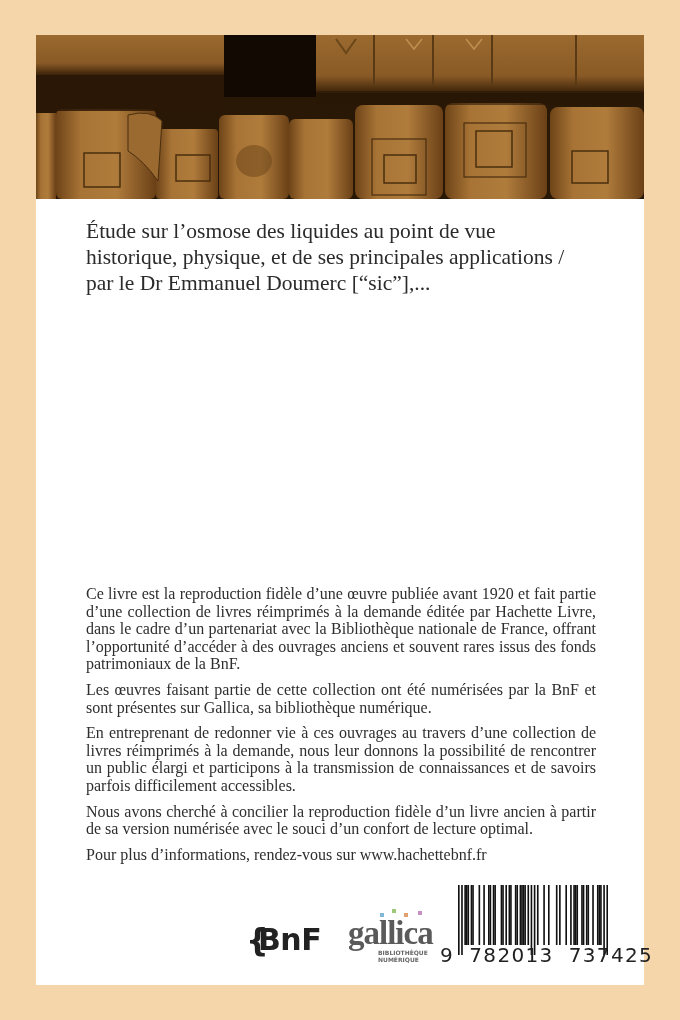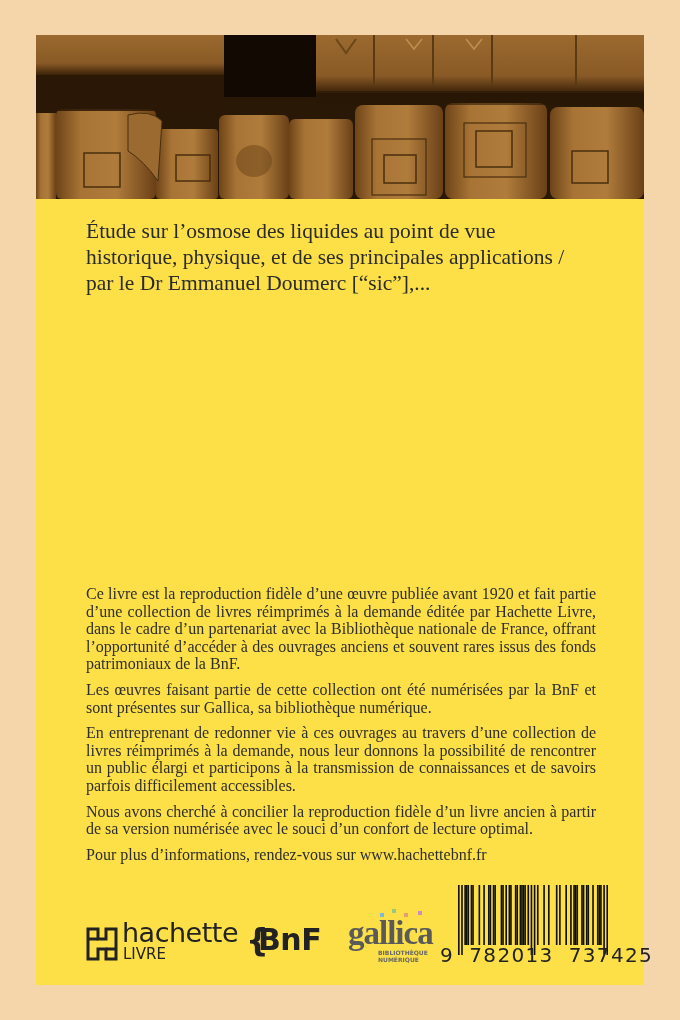--- a/index.html
+++ b/index.html
@@ -7,21 +7,21 @@
       width: 680px; height: 1020px;
       background: #f5d6aa;
       position: relative;
       overflow: hidden;
       font-family: "Liberation Serif", "DejaVu Serif", serif;
     }
     .panel {
       position: absolute;
       left: 36px; top: 35px;
       width: 608px; height: 950px;
-      background: #fde047;
+      background: #ffffff;
     }
     .photo {
       position: absolute;
       left: 0; top: 0;
       width: 608px; height: 164px;
       background: #8a5a24;
       overflow: hidden;
     }
     .photo svg { display: block; }
     .title {
@@ -162,29 +162,20 @@
 
   <div class="body-text">
     <p>Ce livre est la reproduction fidèle d’une œuvre publiée avant 1920 et fait partie d’une collection de livres réimprimés à la demande éditée par Hachette Livre, dans le cadre d’un partenariat avec la Bibliothèque nationale de France, offrant l’opportunité d’accéder à des ouvrages anciens et souvent rares issus des fonds patrimoniaux de la BnF.</p>
     <p>Les œuvres faisant partie de cette collection ont été numérisées par la BnF et sont présentes sur Gallica, sa bibliothèque numérique.</p>
     <p>En entreprenant de redonner vie à ces ouvrages au travers d’une collection de livres réimprimés à la demande, nous leur donnons la possibilité de rencontrer un public élargi et participons à la transmission de connaissances et de savoirs parfois difficilement accessibles.</p>
     <p>Nous avons cherché à concilier la reproduction fidèle d’un livre ancien à partir de sa version numérisée avec le souci d’un confort de lecture optimal.</p>
     <p>Pour plus d’informations, rendez-vous sur www.hachettebnf.fr</p>
   </div>
 
   <div class="logos">
-    <div class="logo hachette">
-      <svg width="32" height="34" viewBox="0 0 32 34" style="position:absolute;left:0;top:4px">
-        <path d="M2 2 H12 V12 H20 V2 H30 V32 H20 V22 H12 V32 H2 Z" fill="none" stroke="#222" stroke-width="3"></path>
-        <path d="M2 12 H12" stroke="#222" stroke-width="3"></path>
-        <path d="M20 22 H30" stroke="#222" stroke-width="3"></path>
-      </svg>
-      <span class="hname">hachette</span>
-      <span class="hsub">LIVRE</span>
-    </div>
 
     <div class="logo bnf">
       <span class="brace">{</span>
       <span class="bname">BnF</span>
     </div>
 
     <div class="logo gallica">
       <span class="dot" style="left:32px;top:4px;background:#7fb8d8"></span>
       <span class="dot" style="left:44px;top:0px;background:#9cc87a"></span>
       <span class="dot" style="left:56px;top:4px;background:#e0a070"></span>

